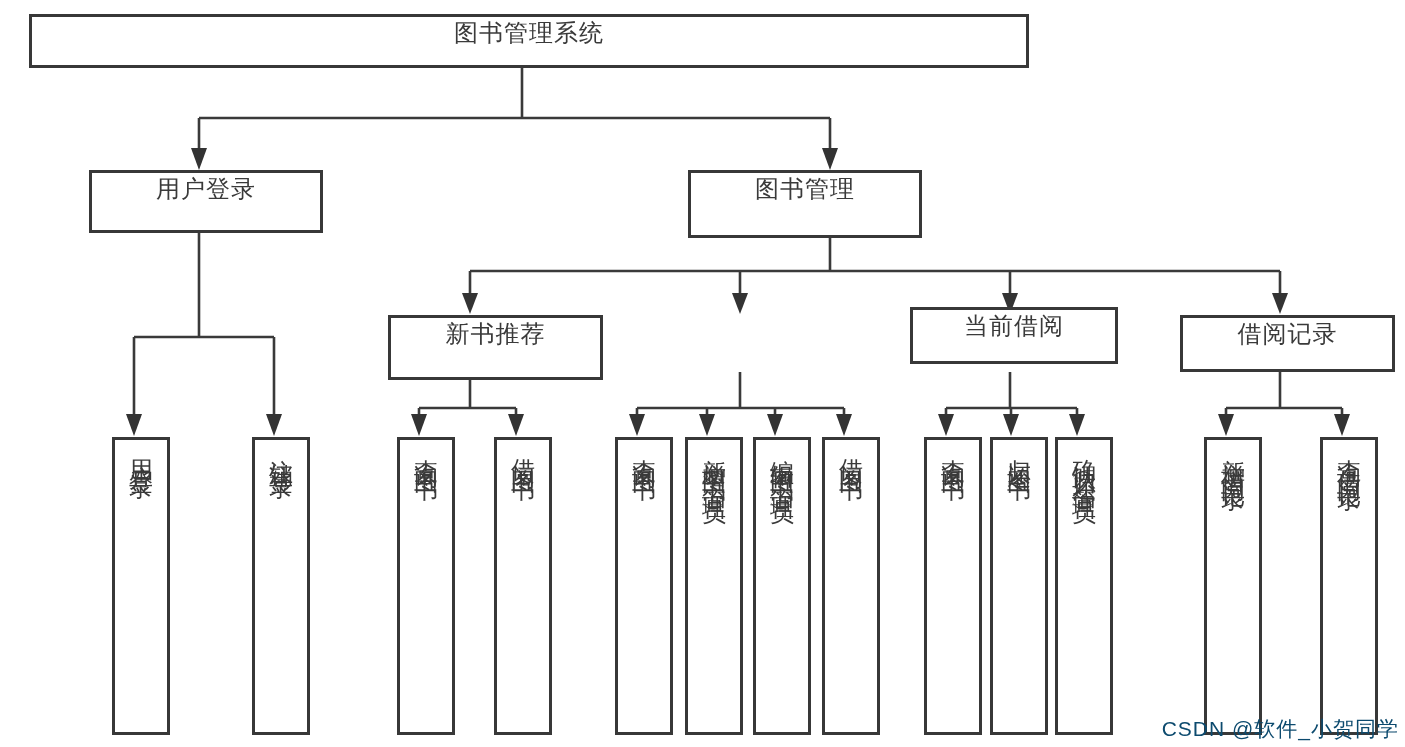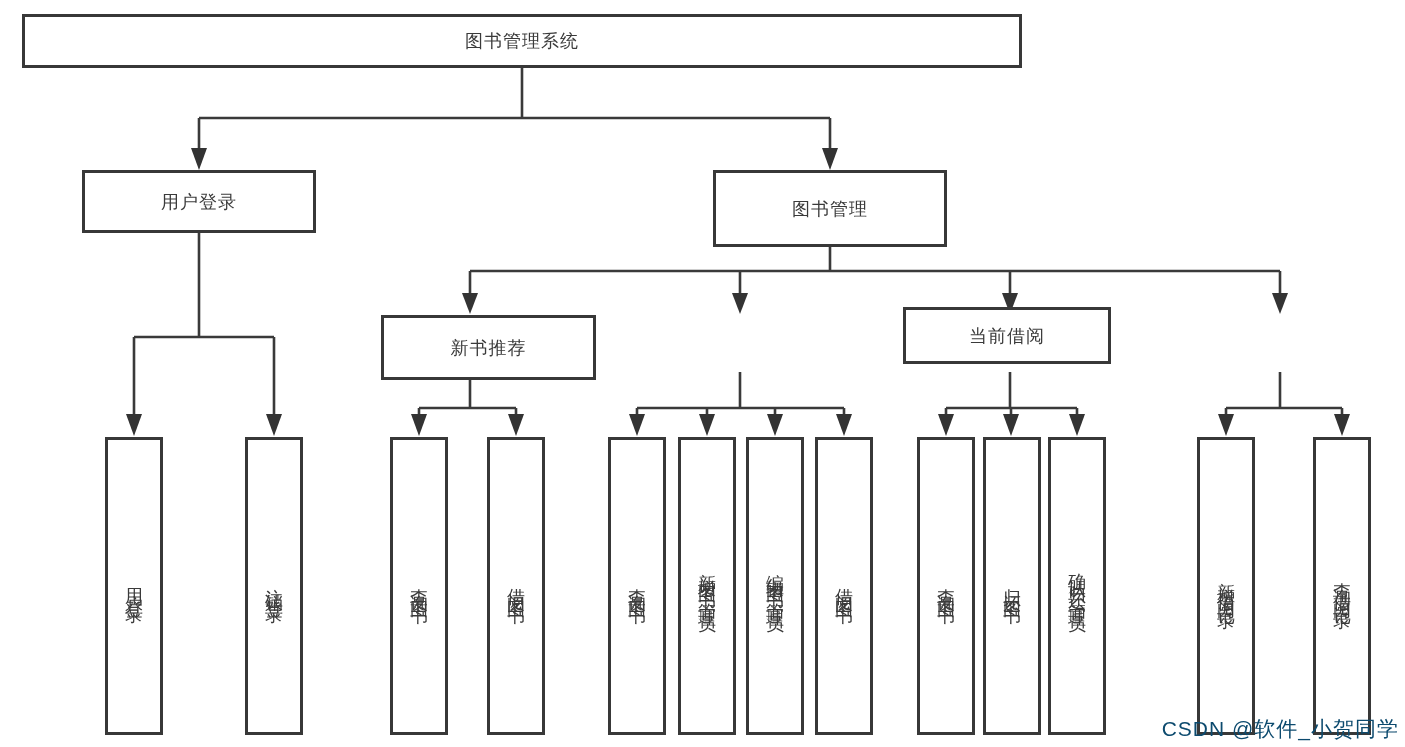--- a/index.html
+++ b/index.html
@@ -30,26 +30,27 @@
   .arrow {
     fill: #333333;
     stroke: none;
   }
   .node {
     position: absolute;
     box-sizing: border-box;
     background: #ffffff;
     border: 3px solid #383838;
     display: flex;
-    align-items: center;
+    align-items: flex-start;
     justify-content: center;
     color: #3a3a3a;
-    font-size: 18px;
+    font-size: 24px;
     letter-spacing: 1px;
     text-align: center;
+    margin-left: 7px;
   }
   .node.v span {
     writing-mode: vertical-rl;
     text-orientation: mixed;
     letter-spacing: 6px;
     line-height: 1;
   }
   .watermark {
     position: absolute;
     right: 6px;
@@ -95,29 +96,32 @@
     <polygon class="arrow" points="1334,414 1350,414 1342,436"></polygon>
   </svg>
 
   <div class="node" style="left:22px;top:14px;width:1000px;height:54px">
     <span>图书管理系统</span>
   </div>
 
   <div class="node" style="left:82px;top:170px;width:234px;height:63px">
     <span>用户登录</span>
   </div>
-  <div class="node" style="left:713px;top:170px;width:234px;height:77px">
+  <div class="node" style="left:681px;top:170px;width:234px;height:68px">
     <span>图书管理</span>
   </div>
 
   <div class="node" style="left:381px;top:315px;width:215px;height:65px">
     <span>新书推荐</span>
   </div>
   <div class="node" style="left:903px;top:307px;width:208px;height:57px">
     <span>当前借阅</span>
+  </div>
+  <div class="node" style="left:1173px;top:315px;width:215px;height:57px">
+    <span>借阅记录</span>
   </div>
 
   <div class="node v" style="left:105px;top:437px;width:58px;height:298px">
     <span>用户登录</span>
   </div>
   <div class="node v" style="left:245px;top:437px;width:58px;height:298px">
     <span>注销登录</span>
   </div>
 
   <div class="node v" style="left:390px;top:437px;width:58px;height:298px">

